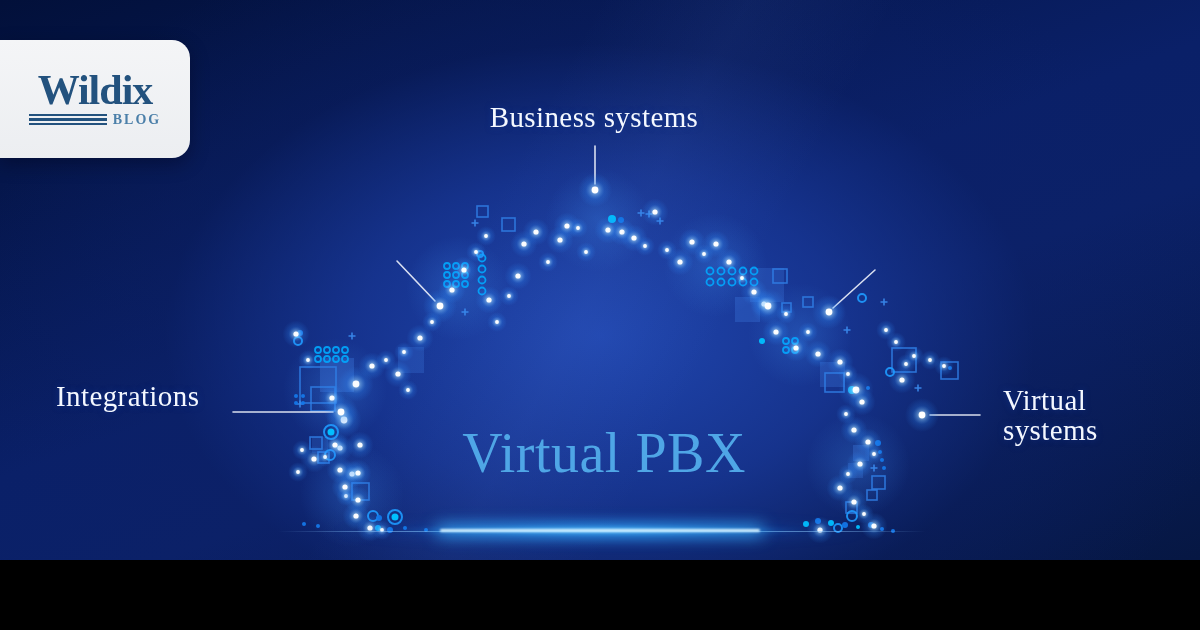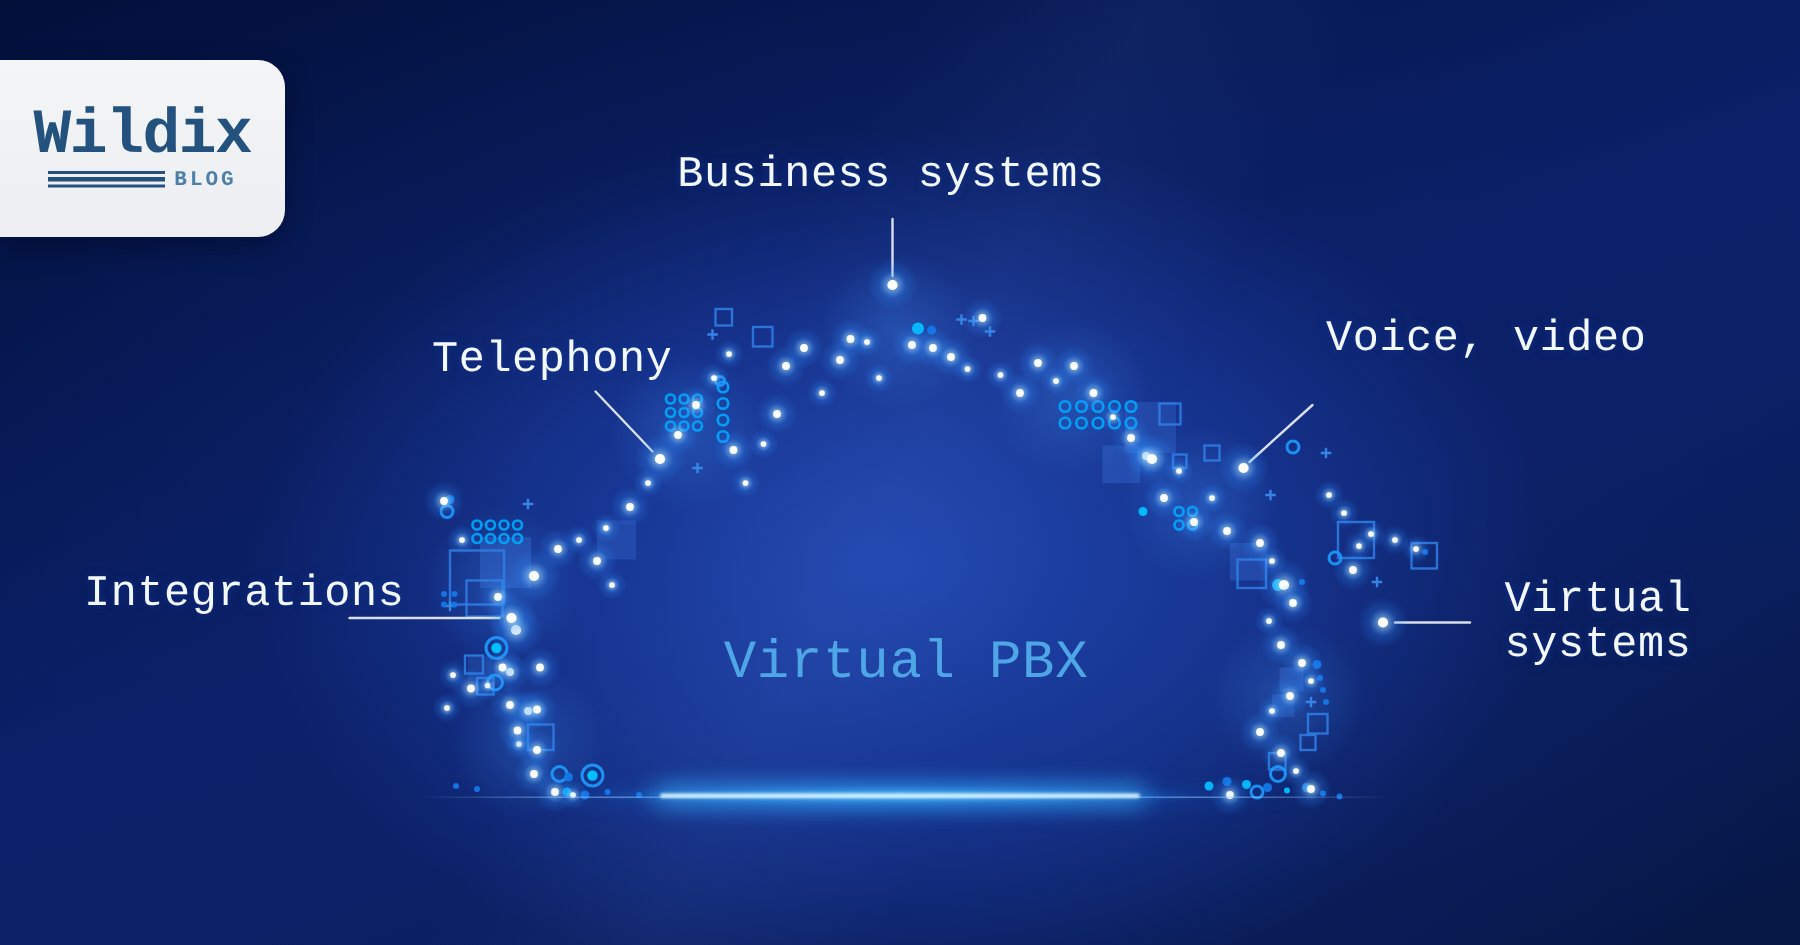--- a/index.html
+++ b/index.html
@@ -1,18 +1,18 @@
 <!DOCTYPE html>
 <html><head>
 <meta charset="utf-8">
 <style>
   html,body{margin:0;padding:0;background:#000;}
   .stage{
-    position:relative;width:1200px;height:630px;overflow:hidden;
-    font-family:Liberation Mono, monospace;
+    position:relative;width:1200px;height:560px;overflow:hidden;
+    font-family:Liberation Serif, serif;
     background:
       radial-gradient(640px 430px at 50% 60%, rgba(33,72,178,.95) 0%, rgba(26,58,156,.75) 38%, rgba(13,33,104,.35) 68%, rgba(5,17,70,0) 100%),
       linear-gradient(160deg,#02103a 0%,#0a2068 48%,#0b2168 62%,#061743 100%);
   }
   .stage::before{
     content:"";position:absolute;inset:0;pointer-events:none;
     background:linear-gradient(118deg, rgba(120,160,255,0) 40%, rgba(120,160,255,.06) 50%, rgba(120,160,255,0) 60%);
   }
   
   .logo-card{
@@ -40,21 +40,21 @@
   }
   .lbl span{display:block;}
   #lbl-business{left:594px;top:102px;transform:translateX(-50%);}
   #lbl-telephony{left:288px;top:225px;}
   #lbl-voice{left:884px;top:211px;}
   #lbl-integrations{left:56px;top:381px;width:160px;text-align:left;}
   #lbl-remote{left:1003px;top:385px;}
   
   .title{
     position:absolute;left:604px;top:421px;transform:translateX(-50%);
-    font-size:36px;font-weight:300;letter-spacing:.5px;white-space:nowrap;
+    font-size:56px;font-weight:300;letter-spacing:.5px;white-space:nowrap;
     color:var(--c-title,#4fa6e6);
   }
   
   #decor{position:absolute;inset:0;}
   
   .streak-line{position:absolute;top:531px;left:278px;width:648px;height:1px;
     background:linear-gradient(90deg,rgba(140,200,255,0),rgba(140,200,255,.5) 15%,rgba(160,215,255,.6) 50%,rgba(140,200,255,.5) 85%,rgba(140,200,255,0));}
   .streak-outer{position:absolute;top:519px;left:330px;width:540px;height:24px;border-radius:50%;
     background:radial-gradient(closest-side,rgba(30,150,255,.55),rgba(20,120,255,.18) 60%,rgba(0,0,0,0));
     filter:blur(6px);}
@@ -401,25 +401,21 @@
           <span></span>
           <span></span>
       </div>
       <div class="logo-blog">BLOG</div>
     </div>
   </div>
 
   <div class="lbl" id="lbl-business">
     <span>Business systems</span>
   </div>
-  <div class="lbl" id="lbl-telephony">
-    <span>Telephony</span>
-  </div>
   <div class="lbl" id="lbl-voice">
-    <span>Voice, video</span>
   </div>
   <div class="lbl" id="lbl-integrations">
     <span>Integrations</span>
   </div>
   <div class="lbl" id="lbl-remote">
     <span>Virtual</span>
     <span>systems</span>
   </div>
 
   <div class="title">Virtual PBX</div>

